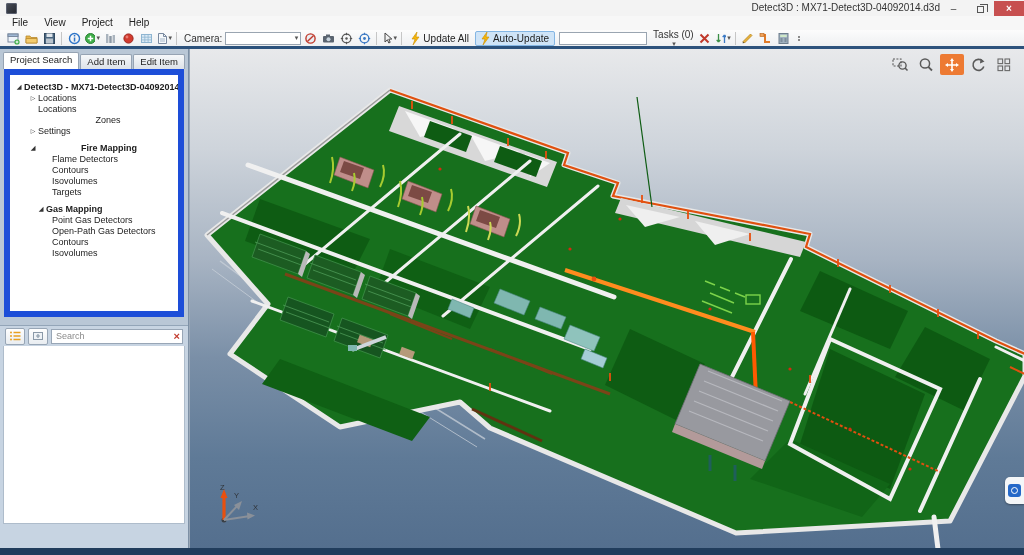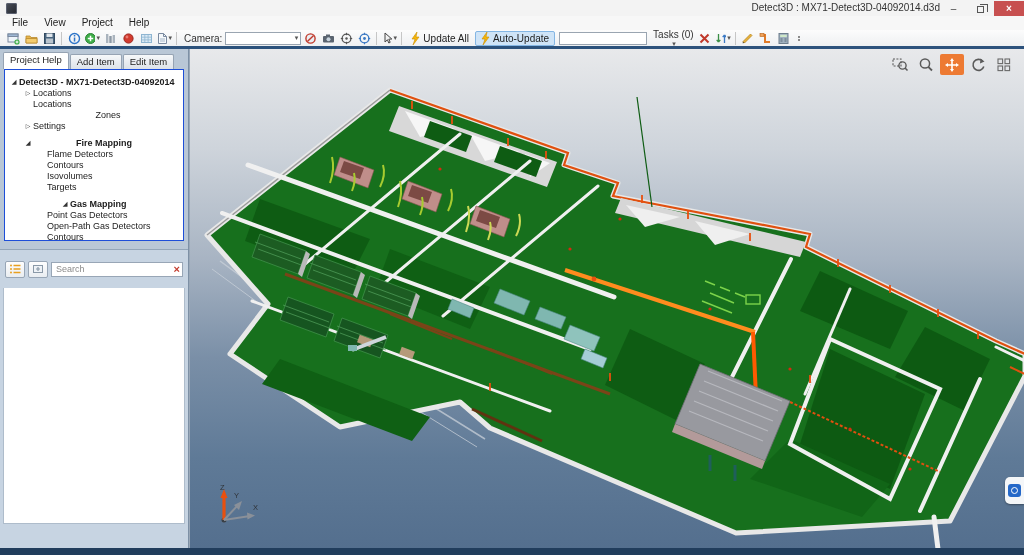--- a/index.html
+++ b/index.html
@@ -33,27 +33,27 @@
   .tasks{display:flex;align-items:center;font-size:10px;color:#333;margin:0 2px;white-space:nowrap;flex-direction:column;}
   .overflow{display:flex;flex-direction:column;gap:1px;margin-left:5px;}
   .overflow i{width:2px;height:2px;background:#8a8a8a;display:block;}
 
   
   .main{flex:1;display:flex;min-height:0;}
   .sidebar{width:189px;background:#b9c7d6;border-right:1px solid #7d90a5;display:flex;flex-direction:column;padding-top:3px;}
   .tabstrip{height:17px;display:flex;align-items:flex-end;padding-left:3px;}
   .tab{font-size:9.5px;color:#222;background:linear-gradient(#f6f8fa,#dde2e8);border:1px solid #96a3b3;border-bottom:none;border-radius:2px 2px 0 0;padding:2px 6px 2px 6px;margin-right:1px;line-height:10px;}
   .tab.active{background:#fff;padding-bottom:4px;position:relative;z-index:2;}
-  .treebox{height:172px;background:#fff;border:1px solid #1d4ed8;margin:0 4px;padding-top:6px;overflow:hidden;}
+  .treebox{height:248px;background:#fff;border:6px solid #1d4ed8;margin:0 4px;padding-top:6px;overflow:hidden;}
   .tree-row{display:flex;align-items:center;height:11px;font-size:9px;color:#1c1c1c;white-space:nowrap;overflow:hidden;}
   .tree-row.bold{font-weight:bold;}
   .tree-row.gap{margin-top:6px;}
   .tree-expander{width:10px;flex:0 0 auto;font-size:6px;color:#333;text-align:center;}
   .lowerpanel{flex:1;margin-top:8px;background:#c7d4e2;border-top:1px solid #93a5b8;display:flex;flex-direction:column;min-height:0;}
-  .lp-header{height:38px;display:flex;align-items:center;gap:3px;padding:0 5px;}
+  .lp-header{height:20px;display:flex;align-items:center;gap:3px;padding:0 5px;}
   .lp-btn{width:20px;height:17px;background:linear-gradient(#fefefe,#e9edf1);border:1px solid #98a6b6;border-radius:2px;display:flex;align-items:center;justify-content:center;padding:0;}
   .searchwrap{flex:1;position:relative;display:flex;align-items:center;}
   .searchwrap input{width:100%;height:15px;border:1px solid #98a6b6;font-size:9px;padding:0 14px 0 4px;color:#333;}
   .searchwrap input::placeholder{color:#8b8b8b;}
   .search-clear{position:absolute;right:3px;color:#c23b2e;font-weight:bold;font-size:11px;line-height:11px;}
   .lp-list{flex:1;background:#fff;margin:0 3px;border:1px solid #aebccb;border-top:none;}
   .lp-footer{height:24px;}
   .bottomstrip{height:7px;background:#213d5c;flex:0 0 auto;}
 
   
@@ -250,21 +250,21 @@
         <i></i>
         <i></i>
       </span>
   </div>
 
   <div class="main">
 
     <div class="sidebar">
       <div class="tabstrip">
 
-      <div class="tab active">Project Help</div>
+      <div class="tab active">Project Search</div>
           <div class="tab">Add Item</div>
           <div class="tab">Edit Item</div>
         </div>
       <div class="treebox">
 
           <div class="tree-row bold" style="padding-left: 4px;">
             <span class="tree-expander">◢</span>
             <span>Detect3D - MX71-Detect3D-04092014</span>
           </div>
 
@@ -306,21 +306,21 @@
           <div class="tree-row" style="padding-left: 32px;">
             <span class="tree-expander"></span>
             <span>Isovolumes</span>
           </div>
 
           <div class="tree-row" style="padding-left: 32px;">
             <span class="tree-expander"></span>
             <span>Targets</span>
           </div>
 
-          <div class="tree-row bold gap" style="padding-left: 26px; margin-left: 29px;">
+          <div class="tree-row bold gap" style="padding-left: 26px;">
             <span class="tree-expander">◢</span>
             <span>Gas Mapping</span>
           </div>
 
           <div class="tree-row" style="padding-left: 32px;">
             <span class="tree-expander"></span>
             <span>Point Gas Detectors</span>
           </div>
 
           <div class="tree-row" style="padding-left: 32px;">

